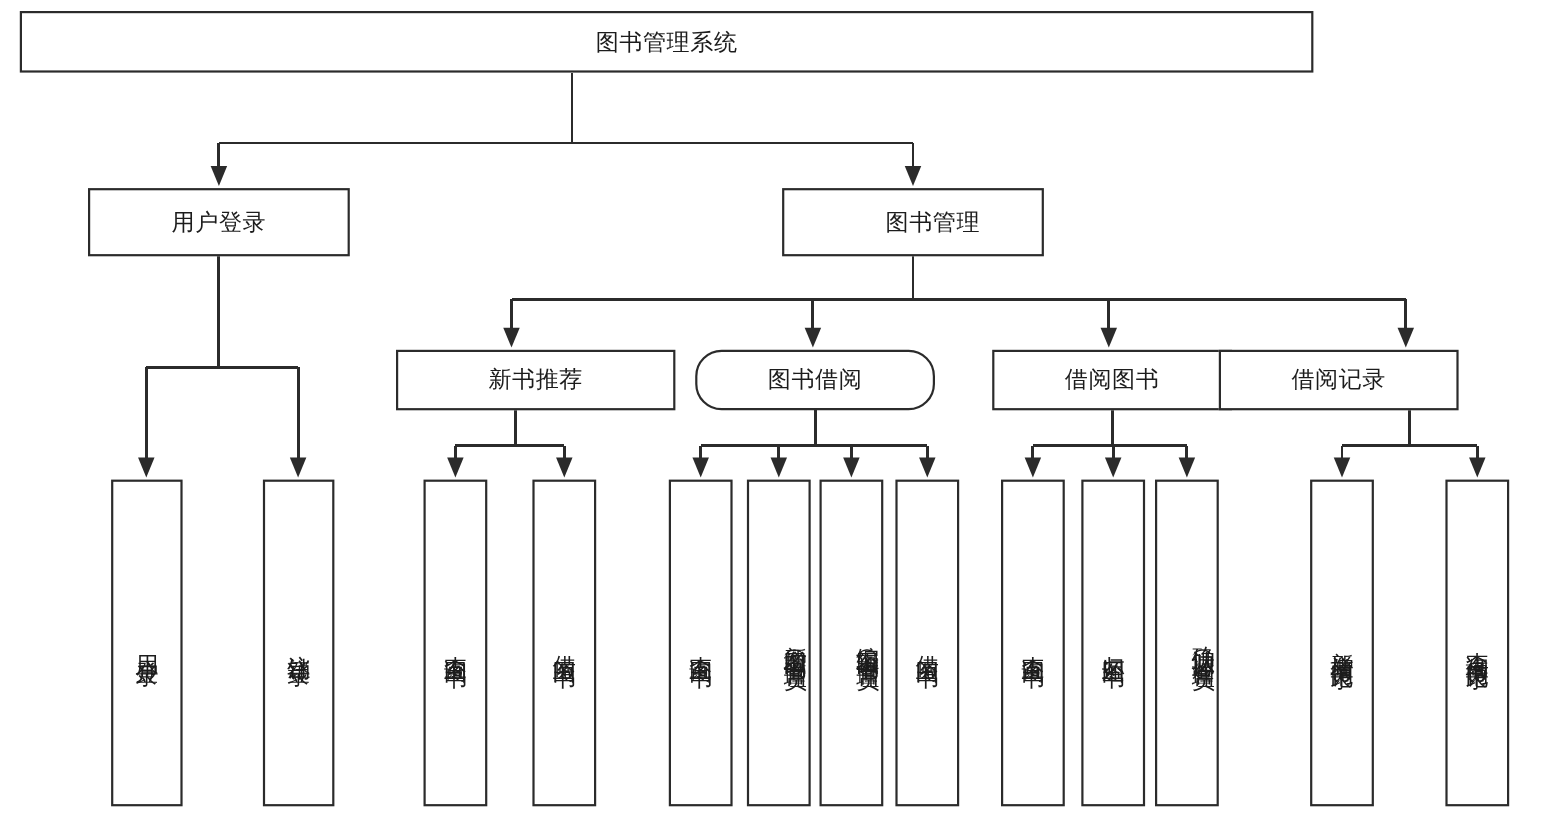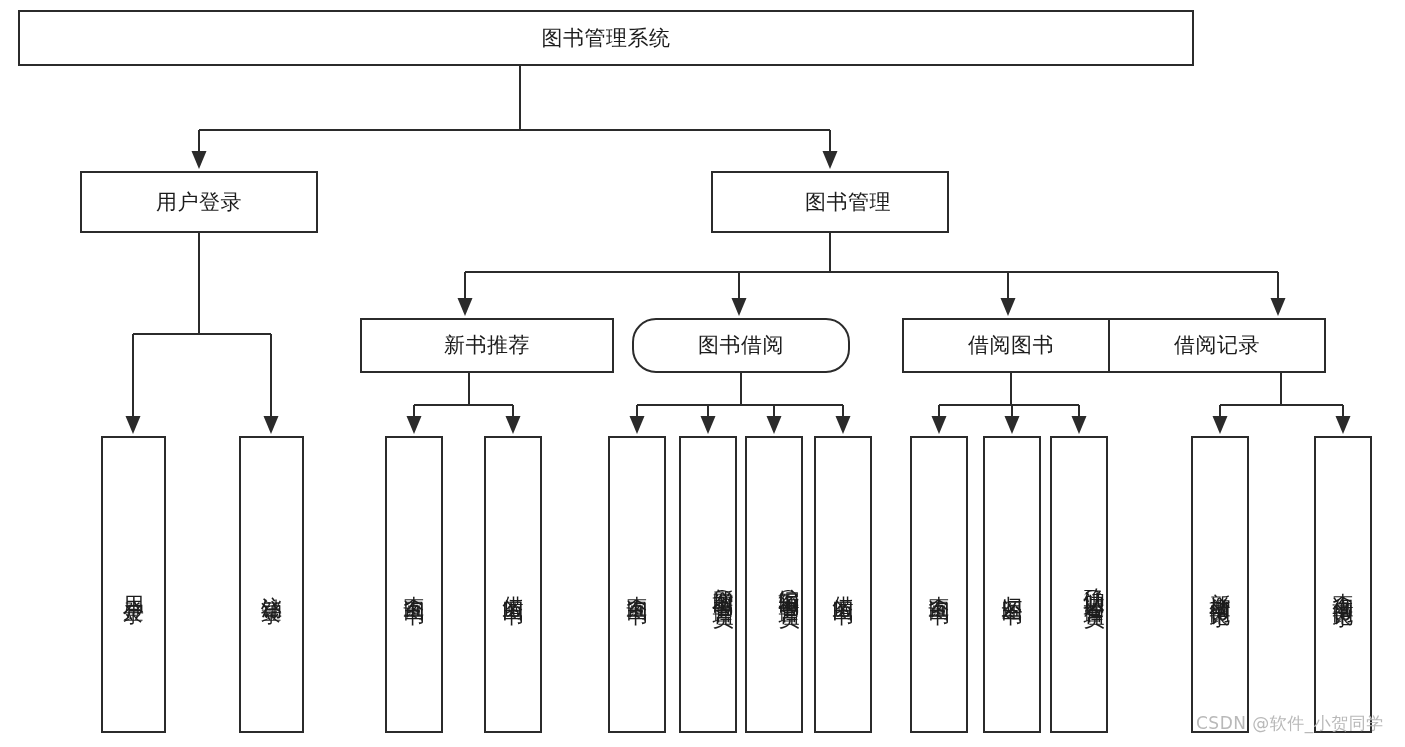--- a/index.html
+++ b/index.html
@@ -175,14 +175,13 @@
       <div class="node vert top" style="left: 1050px; top: 436px; width: 58px; height: 297px; border-color: rgb(43, 43, 43);">
         <span class="node-label">确认归还（管理员）</span>
       </div>
       <div class="node vert" style="left: 1191px; top: 436px; width: 58px; height: 297px; border-color: rgb(43, 43, 43);">
         <span class="node-label">新增借阅记录</span>
       </div>
       <div class="node vert" style="left: 1314px; top: 436px; width: 58px; height: 297px; border-color: rgb(43, 43, 43);">
         <span class="node-label">查询借阅记录</span>
       </div>
     </div>
-  <div class="watermark" style="left: 1196px; top: 712px; color: rgb(185, 185, 185);">CSDN @软件_小贺同学</div>
 </div>
 
 </body></html>

